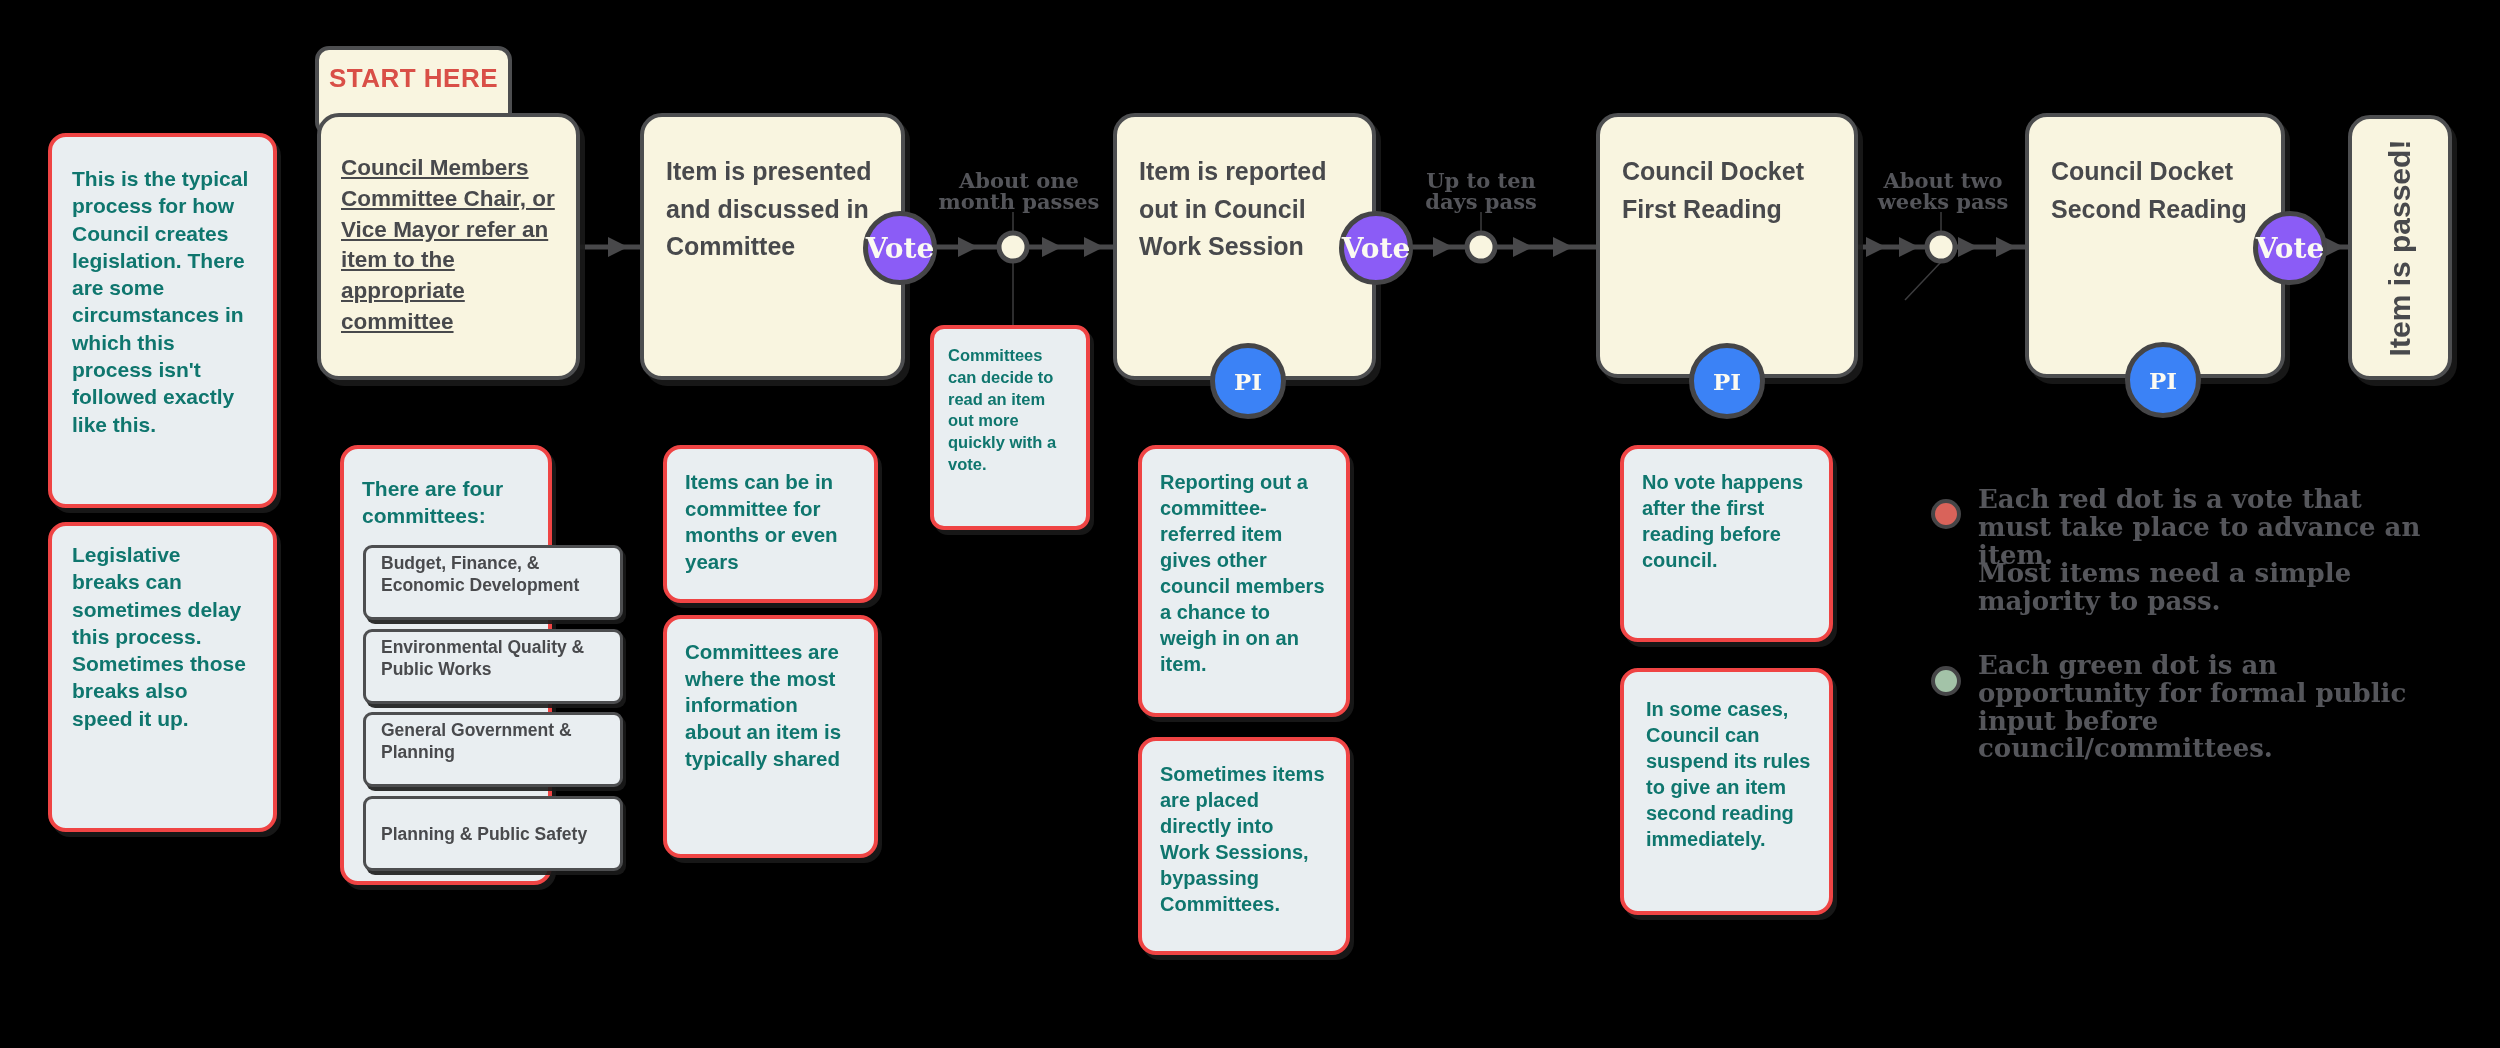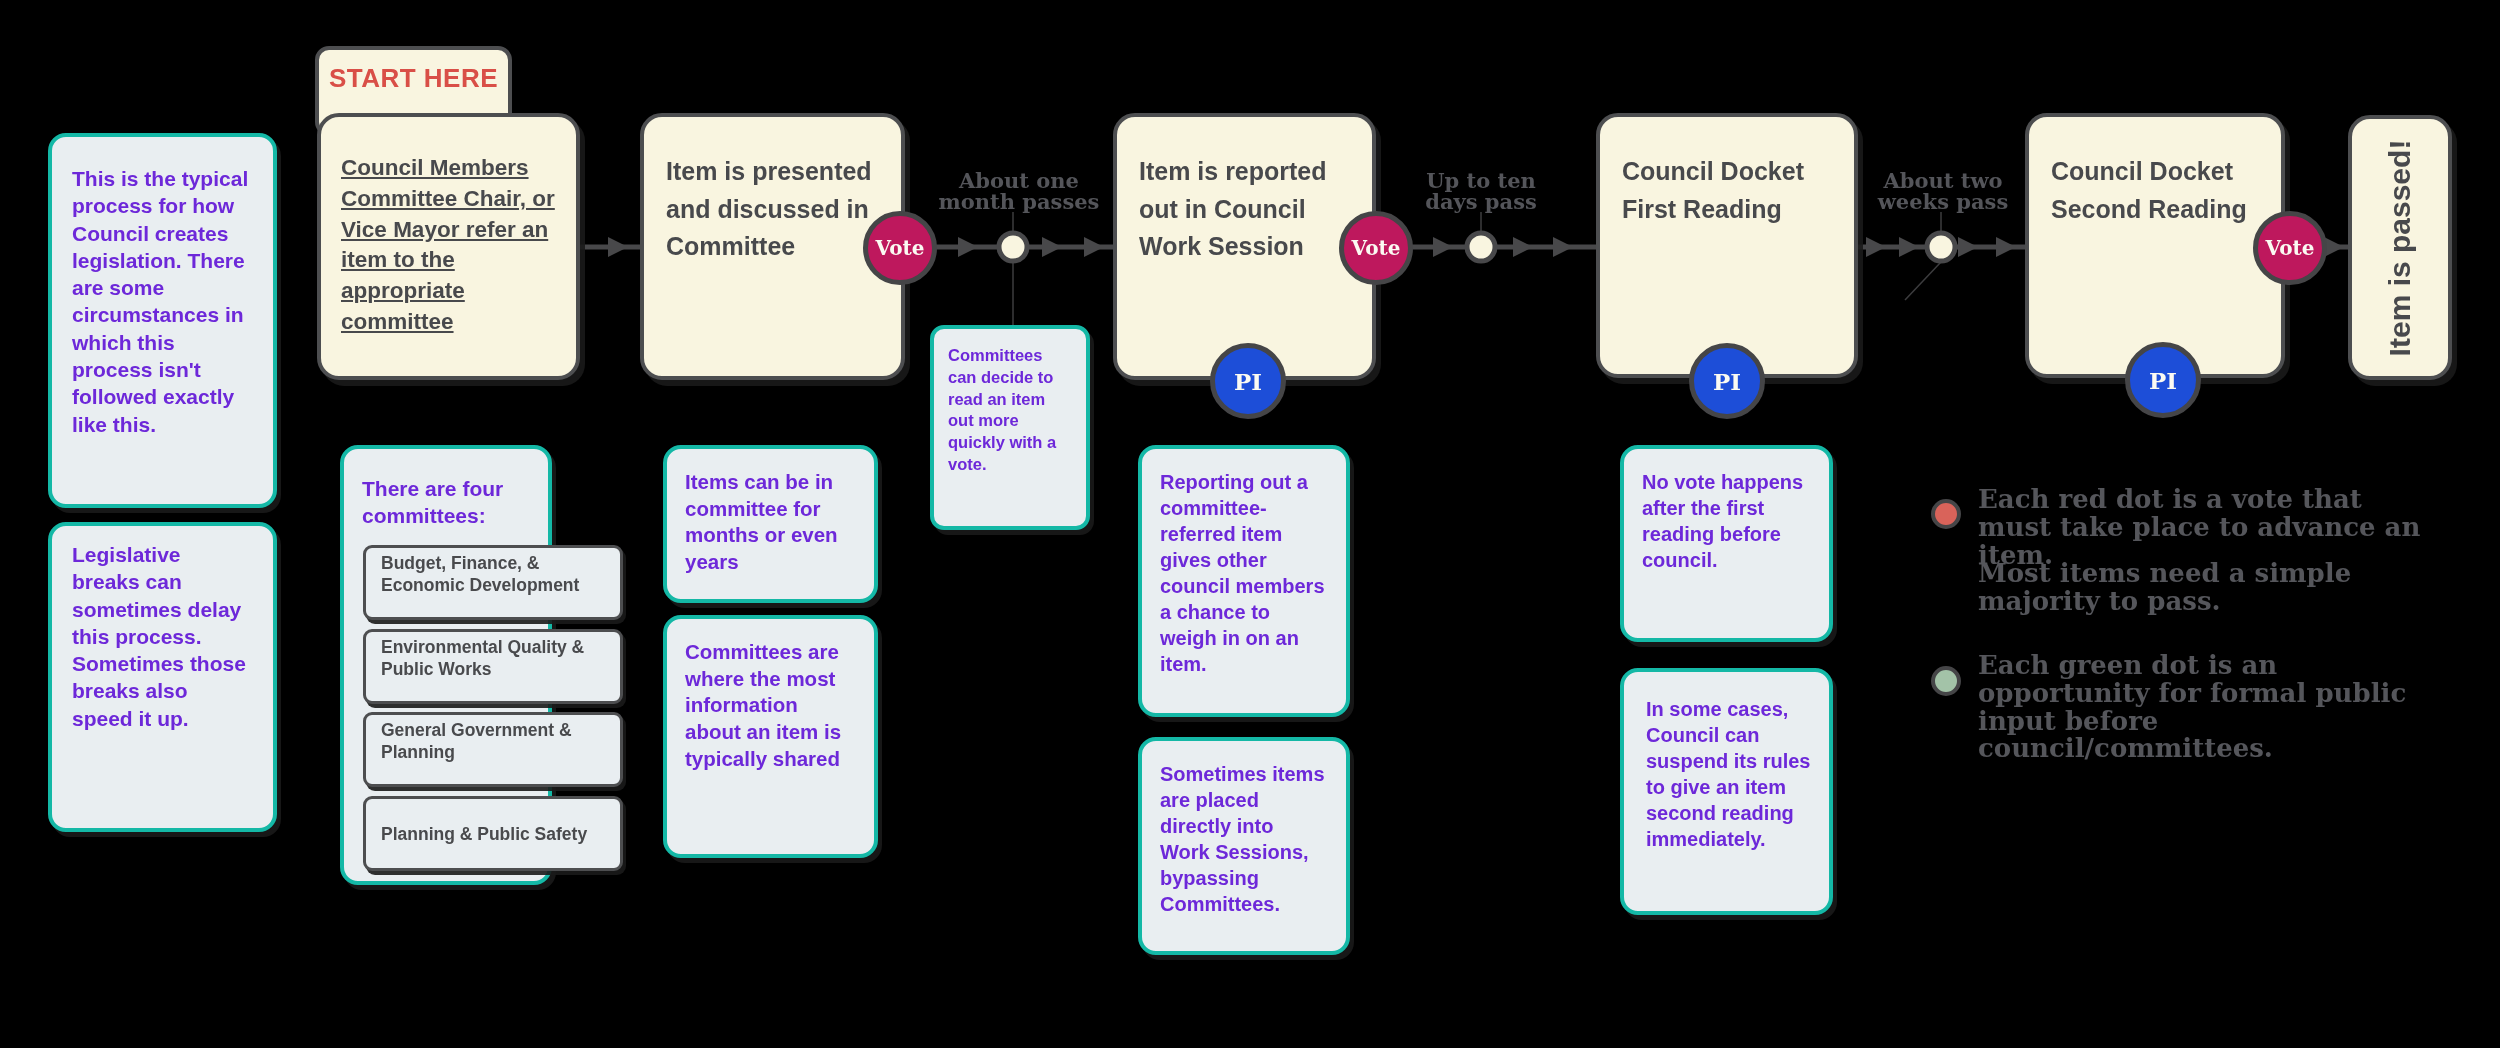--- a/index.html
+++ b/index.html
@@ -3,34 +3,34 @@
 <meta charset="utf-8">
 <style>
   html,body{margin:0;padding:0;background:#000;}
   *{box-sizing:border-box;}
   .canvas{position:relative;width:2500px;height:1048px;background:#000;overflow:hidden;
           font-family:"Liberation Sans",sans-serif;}
   .flow-svg{position:absolute;left:0;top:0;z-index:0;pointer-events:none;}
 
   .box-cream{position:absolute;background:#f9f5e0;border:4px solid #4d4e50;border-radius:22px;
              color:#48494c;font-weight:bold;z-index:1;box-shadow:5px 6px 0 rgba(25,25,25,.9);}
-  .box-note{position:absolute;background:#e9eef1;border:4px solid #14b8a6;border-radius:18px;
-            color:#6d28d9;font-weight:bold;z-index:1;box-shadow:4px 5px 0 rgba(25,25,25,.9);}
+  .box-note{position:absolute;background:#e9eef1;border:4px solid #ef4444;border-radius:18px;
+            color:#0f766e;font-weight:bold;z-index:1;box-shadow:4px 5px 0 rgba(25,25,25,.9);}
   .box-note p,.box-cream p{margin:0;}
 
   .start-tab{position:absolute;left:315px;top:46px;width:197px;height:90px;background:#f9f5e0;
              border:4px solid #4d4e50;border-radius:14px;z-index:0;text-align:center;
              padding-top:13px;font-weight:bold;font-size:26px;letter-spacing:.5px;color:#d94f47;}
 
   .step-title{font-size:25px;line-height:1.5;}
   .badge{position:absolute;border:5px solid #454547;border-radius:50%;display:flex;
          align-items:center;justify-content:center;z-index:3;
          font-family:"DejaVu Serif",serif;font-weight:bold;color:#fbfaf2;}
-  .badge.vote{width:74px;height:74px;background:#be185d;font-size:20px;}
-  .badge.pi{width:76px;height:76px;background:#1d4ed8;font-size:23px;}
+  .badge.vote{width:74px;height:74px;background:#8b5cf6;font-size:28px;}
+  .badge.pi{width:76px;height:76px;background:#3b82f6;font-size:23px;}
 
   .gap-label{position:absolute;width:200px;text-align:center;z-index:1;
              font-family:"DejaVu Serif",serif;font-weight:bold;font-size:21px;
              line-height:1.02;color:#54555a;}
   .gap-label span{display:block;}
 
   .vert-box{display:flex;align-items:center;justify-content:center;}
   .vert-box .vert{transform:rotate(-90deg);white-space:nowrap;font-size:30px;}
 
   .committee-sub{position:absolute;background:#e9eef1;border:3px solid #4d4e50;border-radius:9px;

